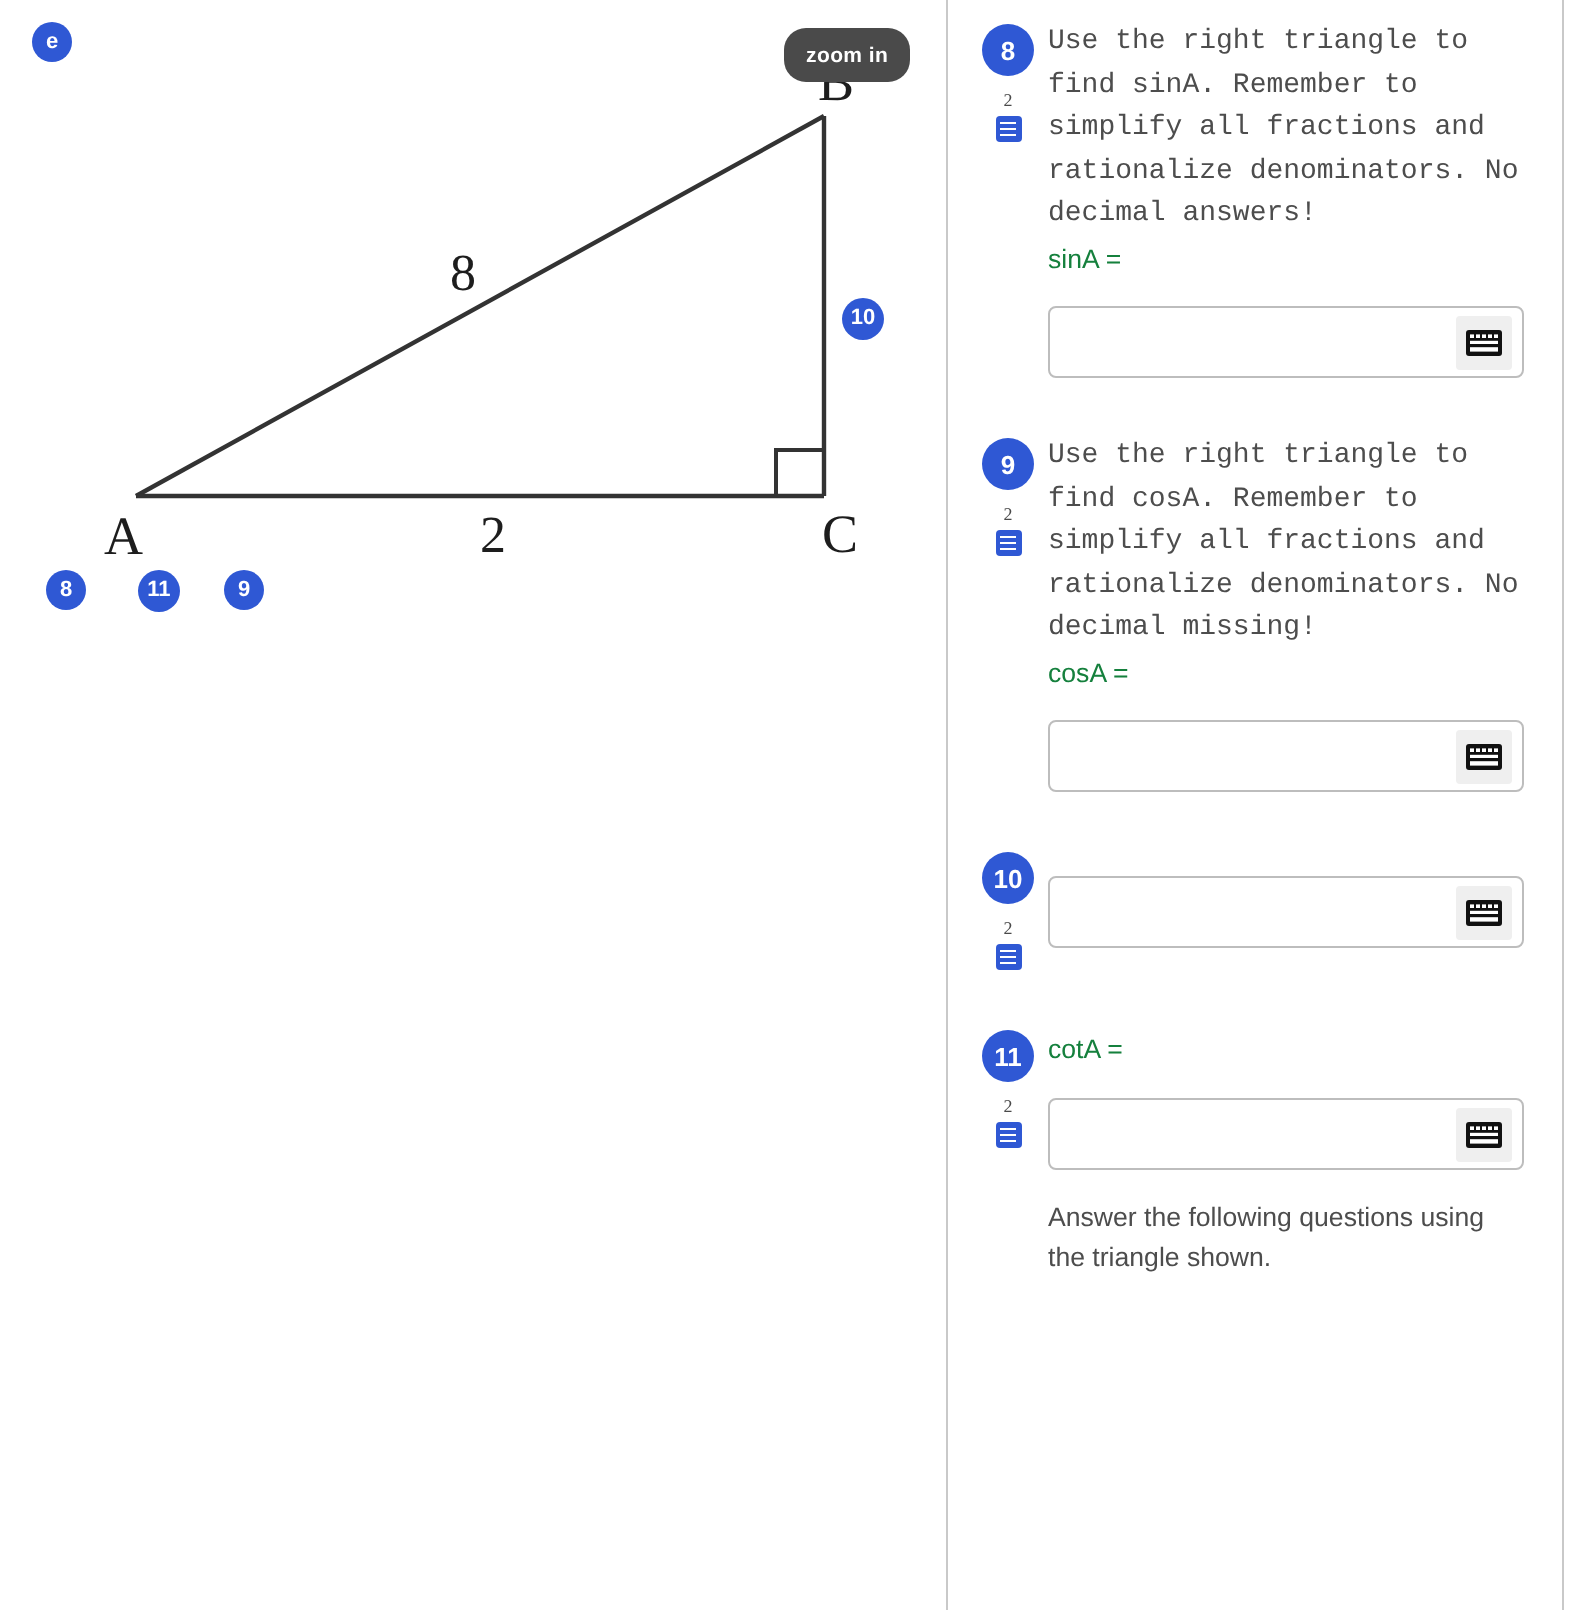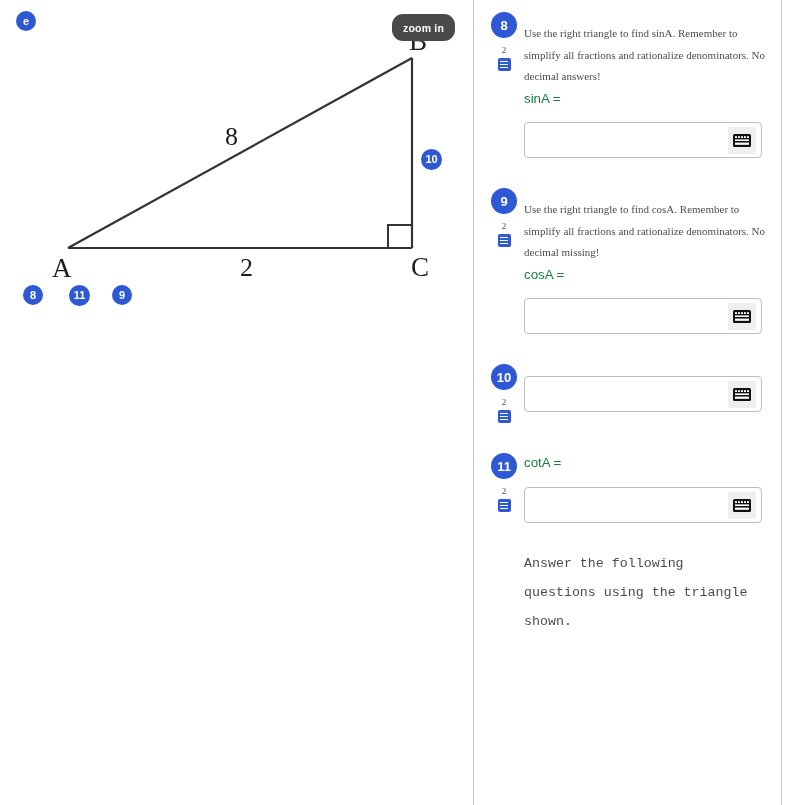--- a/index.html
+++ b/index.html
@@ -182,25 +182,24 @@
     background: #ffffff;
     box-shadow: 0 3px 0 #ffffff, 0 6px 0 #ffffff;
   }
 
   .q-body {
     flex: 1 1 auto;
     padding-top: 11px;
     min-width: 0;
   }
   .q-text {
-    font-size: 11px;
+    font-size: 14px;
     line-height: 21.5px;
     color: #4d4d4d;
-    font-family: Liberation Serif, serif;
-    margin-top: 12px;
+    font-family: Liberation Mono, monospace;
   }
   .q-prompt {
     font-size: 13.3px;
     line-height: 21.5px;
     color: #15803d;
     margin-top: 0px;
   }
 
   .answer-row {
     margin-top: 13px;
@@ -240,25 +239,25 @@
     border-radius: 2px;
     display: flex;
     align-items: center;
     justify-content: center;
     padding: 0;
     cursor: pointer;
   }
 
   .footer-note {
     font-size: 13.3px;
-    line-height: 29px;
+    line-height: 20px;
     color: #4d4d4d;
     padding: 0 24px 0 50px;
-    margin-top: 26px;
-    font-family: Liberation Mono, monospace;
+    margin-top: 14px;
+    font-family: Liberation Sans, sans-serif;
   }
 </style>
 </head>
 <body>
 
 <div id="app">
 
   <div id="left-panel">
 
     <svg class="figure-svg" width="473" height="805" viewBox="0 0 473 805">

